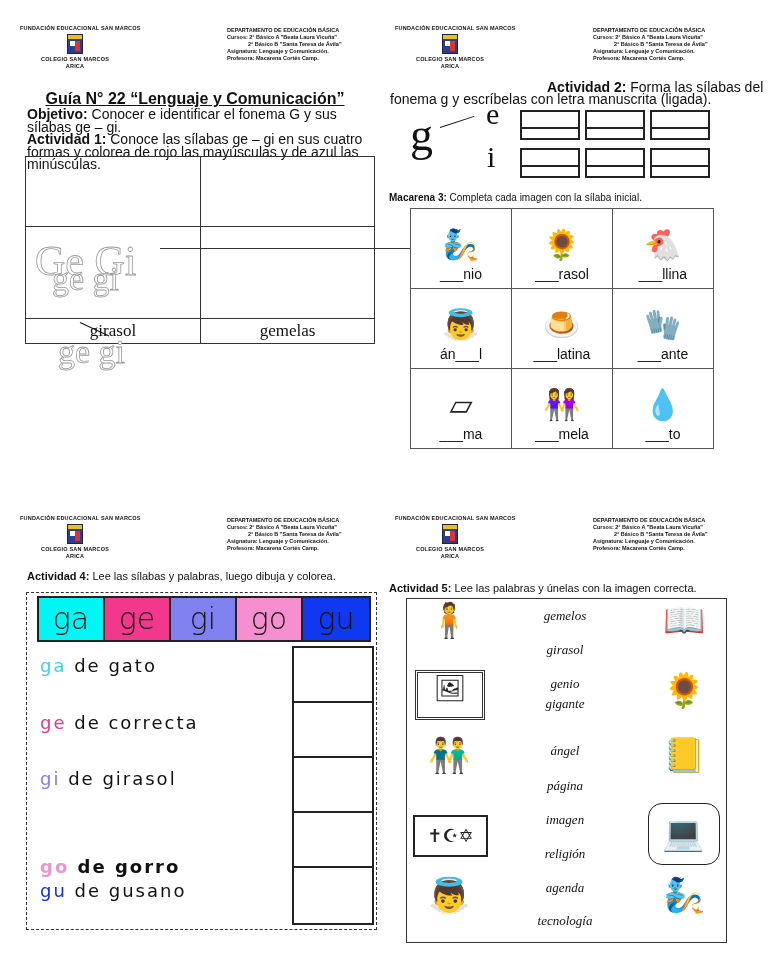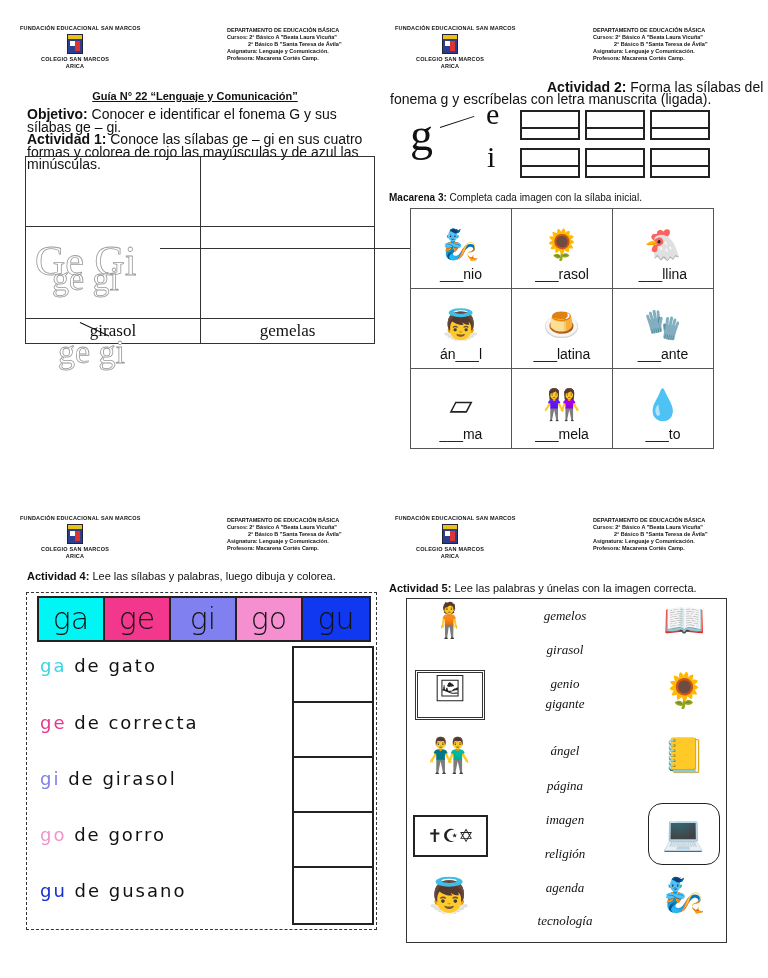--- a/index.html
+++ b/index.html
@@ -5,21 +5,21 @@
   * { box-sizing: border-box; margin: 0; padding: 0; }
   body { width: 768px; height: 978px; background: #ffffff; position: relative; overflow: hidden; font-family: "Liberation Sans", sans-serif; color: #111; }
   .abs { position: absolute; }
   .hdr-left { text-align: center; font-size: 5.5px; font-weight: bold; letter-spacing: 0.2px; line-height: 7px; }
   .hdr-left .top { white-space: nowrap; }
   .logo { width: 16px; height: 20px; margin: 2px auto 2px; border: 1px solid #223; background: linear-gradient(180deg, #e8c21a 0 22%, #2c3f8f 22% 100%); position: relative; }
   .logo::before { content: ""; position: absolute; left: 2px; top: 6px; width: 5px; height: 5px; background: #fff; }
   .logo::after { content: ""; position: absolute; right: 2px; top: 6px; width: 5px; height: 10px; background: #d33; }
   .hdr-right { font-size: 5.5px; font-weight: bold; line-height: 7px; white-space: nowrap; }
   .hdr-right .indent { padding-left: 21px; }
-  .title { font-size: 11px; font-weight: bold; text-decoration: underline; text-align: center; }
+  .title { font-size: 16px; font-weight: bold; text-decoration: underline; text-align: center; }
   .para { font-size: 14px; line-height: 12.5px; }
   .para b { font-weight: bold; }
   .grid-a1 { border-collapse: collapse; }
   .grid-a1 td { border: 1.3px solid #333; }
   .serif { font-family: "Liberation Serif", serif; }
   .outline { color: #fff; -webkit-text-stroke: 0.8px #999; font-family: "Liberation Serif", serif; }
   .wbox { width: 60px; height: 30px; border: 2px solid #222; position: absolute; }
   .wbox::after { content: ""; position: absolute; left: 0; right: 0; top: 15px; border-top: 2px solid #222; }
   .a3 { border-collapse: collapse; }
   .a3 td { border: 1px solid #555; width: 101px; height: 80px; text-align: center; vertical-align: bottom; padding-bottom: 6px; font-size: 14px; }
@@ -156,21 +156,21 @@
   <div style="background:#00f5f5;">ga</div>
   <div style="background:#f2378c;">ge</div>
   <div style="background:#8080f0;">gi</div>
   <div style="background:#f58fd0;">go</div>
   <div style="background:#1038f0;">gu</div>
 </div>
 
 <div class="word-line" style="top:655px;"><span style="color:#3ad6e0;">ga</span><span> de  gato</span></div>
 <div class="word-line" style="top:712px;"><span style="color:#e8388a;">ge</span><span> de correcta</span></div>
 <div class="word-line" style="top:768px;"><span style="color:#8080e8;">gi</span><span> de  girasol</span></div>
-<div class="word-line" style="top:824px;"><span style="color:#f095cc;">go</span><span> de  gorro</span></div>
+<div class="word-line" style="top:856px;font-weight:bold;"><span style="color:#f095cc;">go</span><span> de  gorro</span></div>
 <div class="word-line" style="top:880px;"><span style="color:#1430d0;">gu</span><span> de  gusano</span></div>
 
 <div class="boxcol" style="left:292px; top:646px;">
   <div></div>
   <div></div>
   <div></div>
   <div></div>
   <div></div>
 </div>
 

